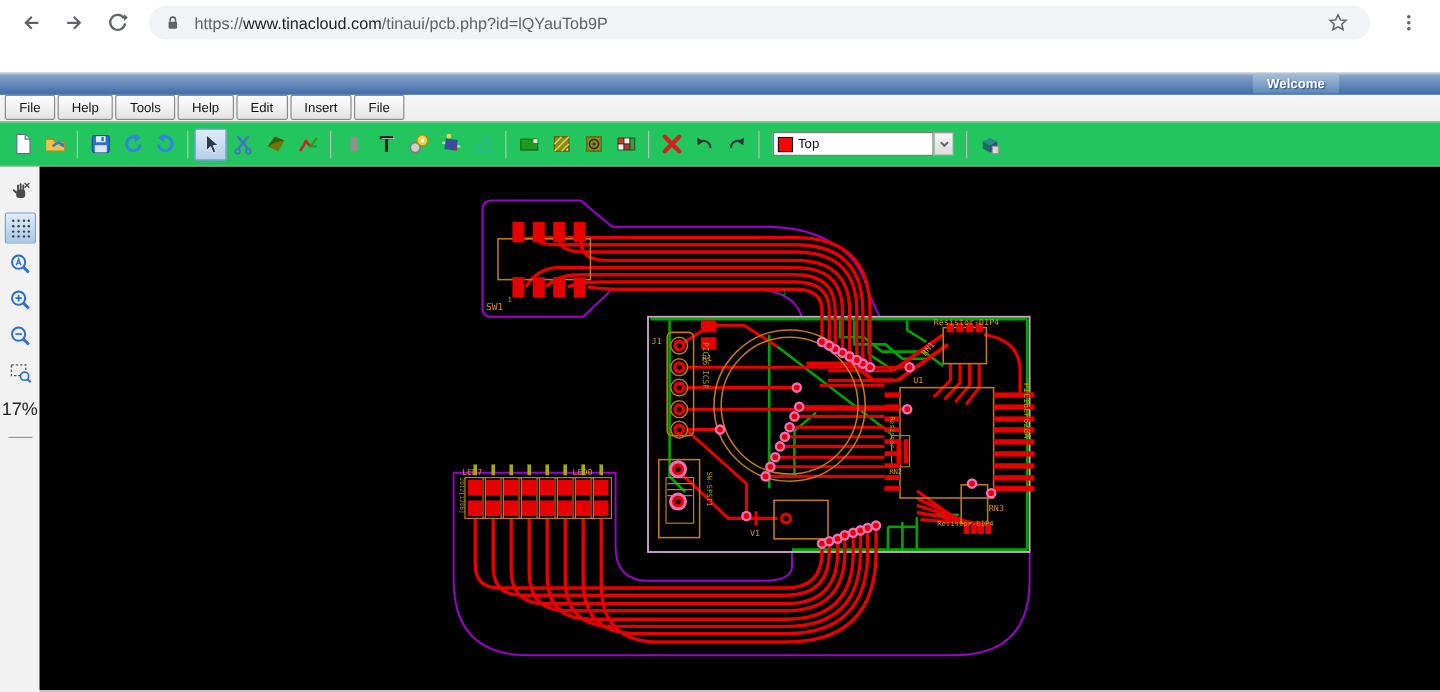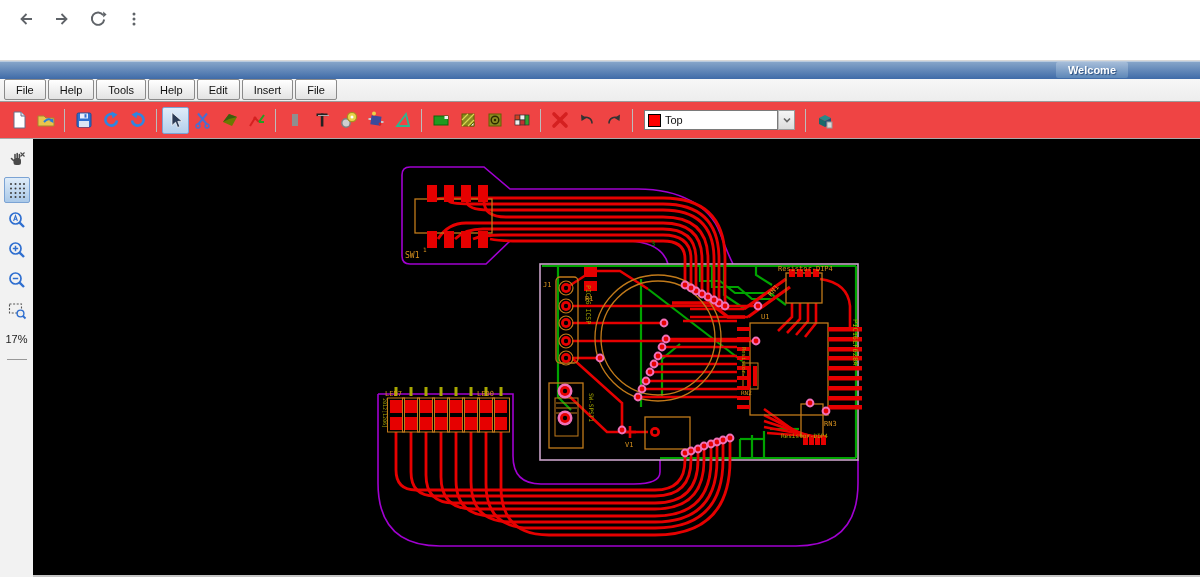--- a/index.html
+++ b/index.html
@@ -11,40 +11,40 @@
   .omnibox{flex:1;height:28px;background:#f1f3f4;border-radius:15px;display:flex;align-items:center;
     padding:0 12px;margin-left:4px;margin-right:18px;}
   .url{font-size:13.5px;white-space:nowrap;overflow:hidden;}
   .url .dim{color:#5f6368;} .url .host{color:#202124;}
   .omni-spacer{flex:1;}
   .gap-strip{height:23px;background:#fff;border-bottom:1px solid #d8d8d8;}
   
   .titlebar{height:18px;background:linear-gradient(#8aa8cb,#3f6ba8);display:flex;align-items:center;
     position:relative;box-shadow:inset 0 1px 0 #b9cade;}
   .titlebar .title{color:#fff;font-size:11px;font-weight:bold;padding-left:6px;text-shadow:1px 1px 1px #1e3d66;}
-  .welcome-btn{position:absolute;right:72px;top:1px;background:linear-gradient(#a6bdd9,#5d87b8);
+  .welcome-btn{position:absolute;right:84px;top:1px;background:linear-gradient(#a6bdd9,#5d87b8);
     color:#fff;font-size:11px;font-weight:bold;padding:0 12px;border-radius:2px;line-height:16px;text-shadow:1px 1px 1px #2a4d7c;}
   .menubar{height:23px;background:linear-gradient(#f7f7f7,#ededed);border-bottom:1px solid #9b9b9b;
     display:flex;align-items:stretch;padding-left:4px;}
   .menu-btn{border:1px solid #8a8a8a;border-radius:2px;background:linear-gradient(#ffffff,#e3e3e3);
     font-size:11px;color:#111;padding:0 11px;margin-right:2px;display:flex;align-items:center;margin-top:0px;margin-bottom:1px;}
-  .toolbar{height:37px;background:#ef4444;border-bottom:1px solid #a8a8a8;display:flex;align-items:center;padding-left:5px;}
+  .toolbar{height:37px;background:#22c55e;border-bottom:1px solid #a8a8a8;display:flex;align-items:center;padding-left:5px;}
   .tb-btn{width:27px;height:27px;display:flex;align-items:center;justify-content:center;border:1px solid transparent;border-radius:2px;}
   .tb-btn.selected{background:linear-gradient(#dfecf9,#b4cfeb);border:1px solid #7ba3d4;}
   .tb-sep{width:1px;height:23px;background:#bcbcbc;margin:0 5px;}
   .layer-box{display:flex;align-items:center;height:20px;border:1px solid #7a7a7a;background:#fff;width:134px;margin-left:6px;padding-left:3px;}
   .layer-box .lbl{font-size:11px;color:#111;margin-left:4px;flex:1;}
   .layer-arrow{width:17px;height:20px;border:1px solid #9a9a9a;border-left:1px solid #bbb;background:linear-gradient(#f6f6f6,#dcdcdc);
     display:flex;align-items:center;justify-content:center;}
   
   .workspace{display:flex;height:439px;}
   .sidebar{width:33px;background:#f2f2f2;display:flex;flex-direction:column;align-items:center;padding-top:8px;}
   .sb-btn{width:26px;height:26px;display:flex;align-items:center;justify-content:center;margin-bottom:4px;border:1px solid transparent;border-radius:2px;}
   .sb-btn.selected{background:linear-gradient(#dfecf9,#a9c8e8);border:1px solid #7ba3d4;}
-  .zoom-label{font-size:11px;color:#222;margin-top:6px;}
+  .zoom-label{font-size:15px;color:#222;margin-top:6px;}
   .sb-divider{width:20px;height:1px;background:#999;margin-top:14px;}
   .canvas-col{flex:1;display:flex;flex-direction:column;}
   .pcb-canvas{width:1167px;height:436px;background:#000;}
   .bottom-strip{height:3px;background:#c4c4c4;}
   svg text{font-family:"DejaVu Sans Mono","Liberation Mono",monospace;}
 </style>
 </head>
 <body>
 
 <div class="browser">
@@ -55,20 +55,31 @@
   </div>
   <div class="nav-ico">
     <svg width="18" height="18" viewBox="0 0 18 18">
       <path d="M3 9 H13.5 M8.5 4 L13.5 9 L8.5 14" stroke="#5f6368" stroke-width="1.8" fill="none"></path>
       </svg>
   </div>
   <div class="nav-ico">
     <svg width="18" height="18" viewBox="0 0 18 18">
       <path d="M14.2 5.2 A6.2 6.2 0 1 0 15.2 9.5" stroke="#5f6368" stroke-width="1.9" fill="none"></path>
       <polygon points="14.2,1.6 14.2,7.4 17.6,4.5" fill="#5f6368"></polygon>
+      </svg>
+  </div>
+  <div class="omnibox">
+    <svg width="16" height="16" viewBox="0 0 18 18" style="margin-right:10px;">
+      <rect x="5" y="8" width="8" height="6.5" rx="1" fill="#5f6368"></rect>
+      <path d="M6.5 8 V6.2 a2.5 2.5 0 0 1 5 0 V8" stroke="#5f6368" stroke-width="1.5" fill="none"></path>
+      </svg>
+    <span class="url"><span class="dim">https://</span><span class="host">www.tinacloud.com</span><span class="dim">/tinaui/pcb.php?id=lQYauTob9P</span></span>
+    <span class="omni-spacer"></span>
+    <svg width="18" height="18" viewBox="0 0 20 20" style="margin-right:6px;">
+      <path d="M10 2.5 L12.2 7.3 L17.4 7.8 L13.5 11.3 L14.7 16.4 L10 13.7 L5.3 16.4 L6.5 11.3 L2.6 7.8 L7.8 7.3 Z" fill="none" stroke="#5f6368" stroke-width="1.4"></path>
       </svg>
   </div>
   <div class="nav-ico" style="margin-right:0;">
     <svg width="16" height="16" viewBox="0 0 16 16">
       <circle cx="8" cy="3" r="1.5" fill="#5f6368"></circle>
         <circle cx="8" cy="8" r="1.5" fill="#5f6368"></circle>
       <circle cx="8" cy="13" r="1.5" fill="#5f6368"></circle>
       </svg>
   </div>
 </div>

